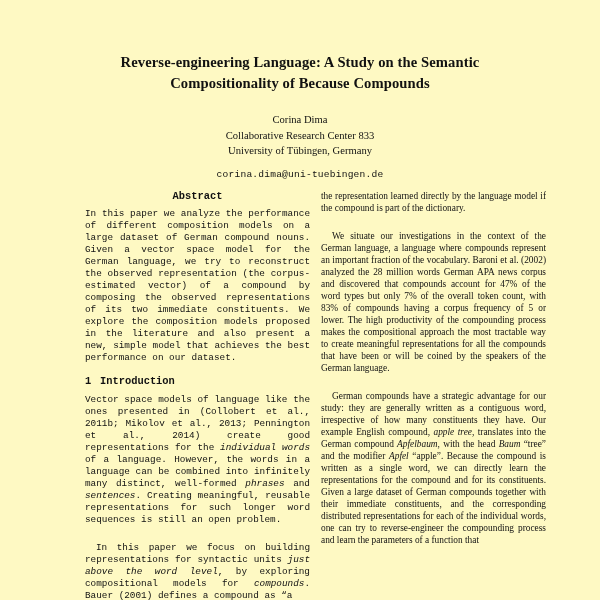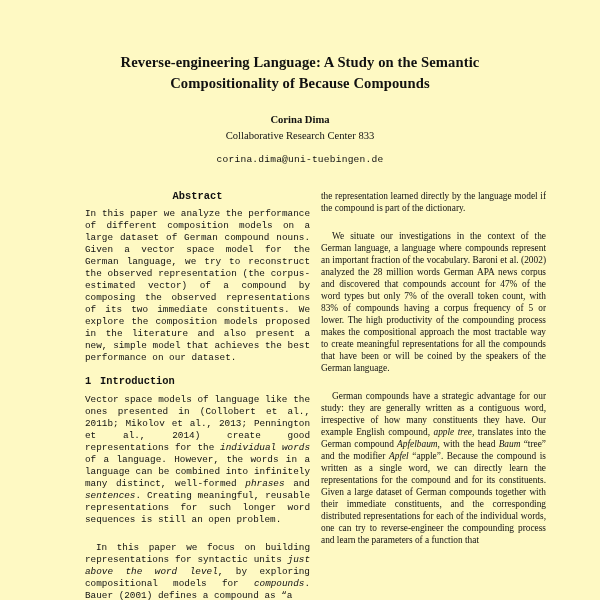--- a/index.html
+++ b/index.html
@@ -38,21 +38,21 @@
     margin: 0 auto;
     width: 420px;
   }
 
   .author-block {
     text-align: center;
     margin-top: 19px;
   }
   .author-name {
     font-size: 10.6px;
-    font-weight: bold;
+    font-weight: normal;
     line-height: 1.44;
   }
   .author-line {
     font-size: 10.6px;
     line-height: 1.45;
   }
   .author-email {
     font-family: "Liberation Mono", "DejaVu Sans Mono", monospace;
     font-size: 9.6px;
     line-height: 1.6;
@@ -123,20 +123,21 @@
 
   <div class="title-block">
     <div class="paper-title">
       <span>Reverse-engineering Language: A Study on the Semantic</span><br>
       <span>Compositionality of Because Compounds</span>
     </div>
 
     <div class="author-block">
       <div class="author-name">Corina Dima</div>
       <div class="author-line">Collaborative Research Center 833</div>
+      <div class="author-line">University of Tübingen, Germany</div>
       <div class="author-email">corina.dima@uni-tuebingen.de</div>
     </div>
   </div>
 
   <div class="columns">
 
     <div class="col col-left">
 
       <div class="abstract-head">Abstract</div>
 

